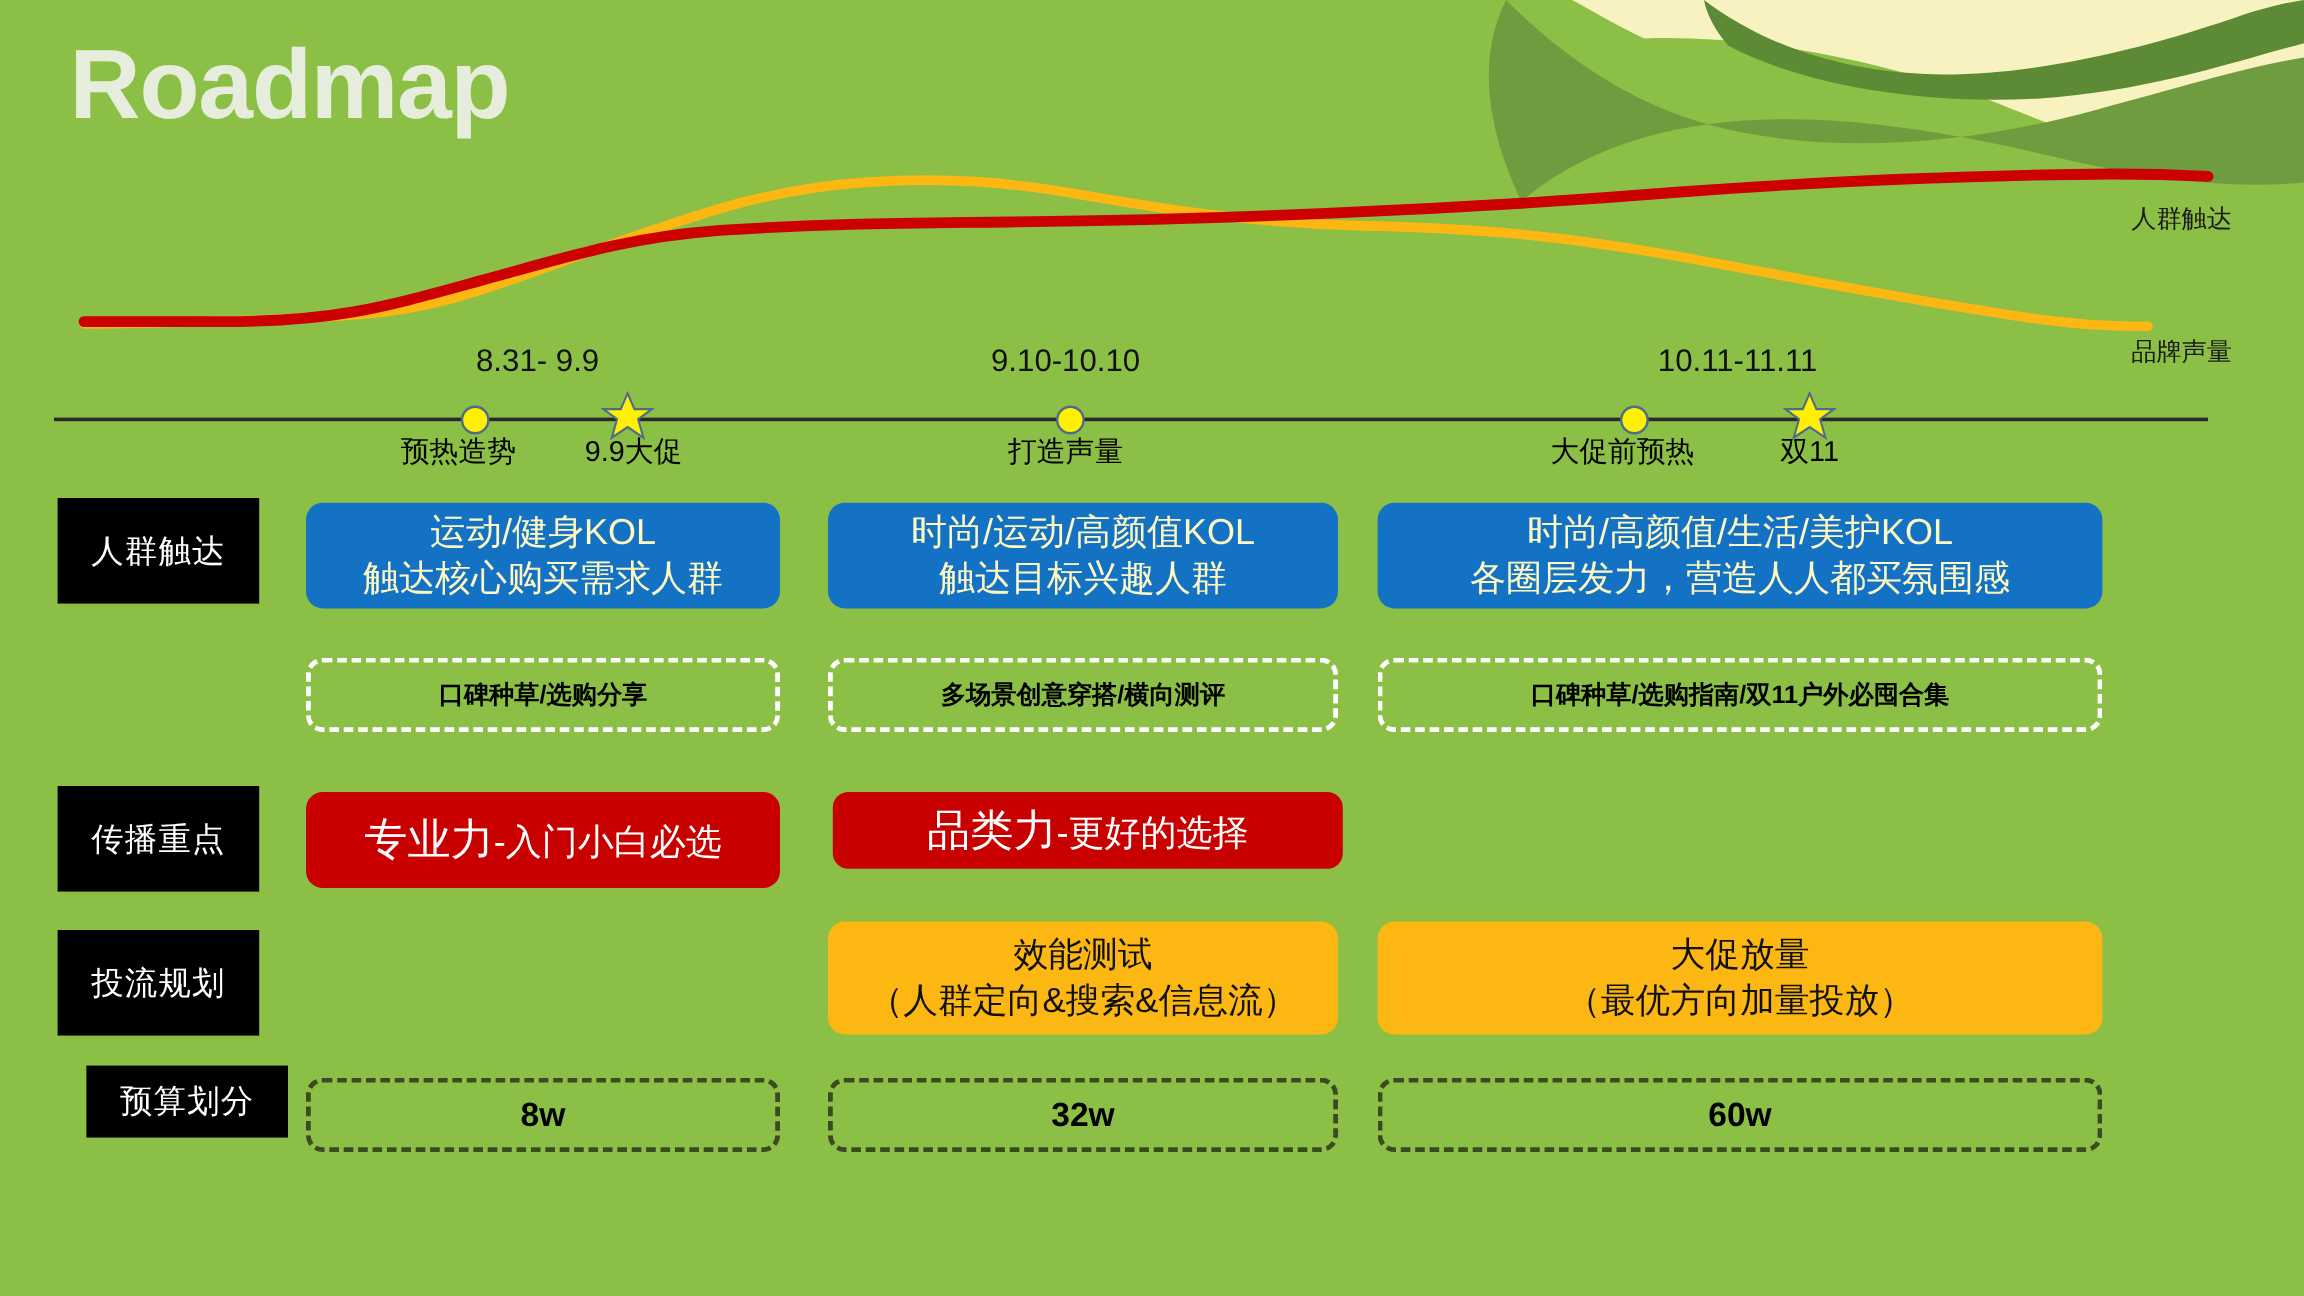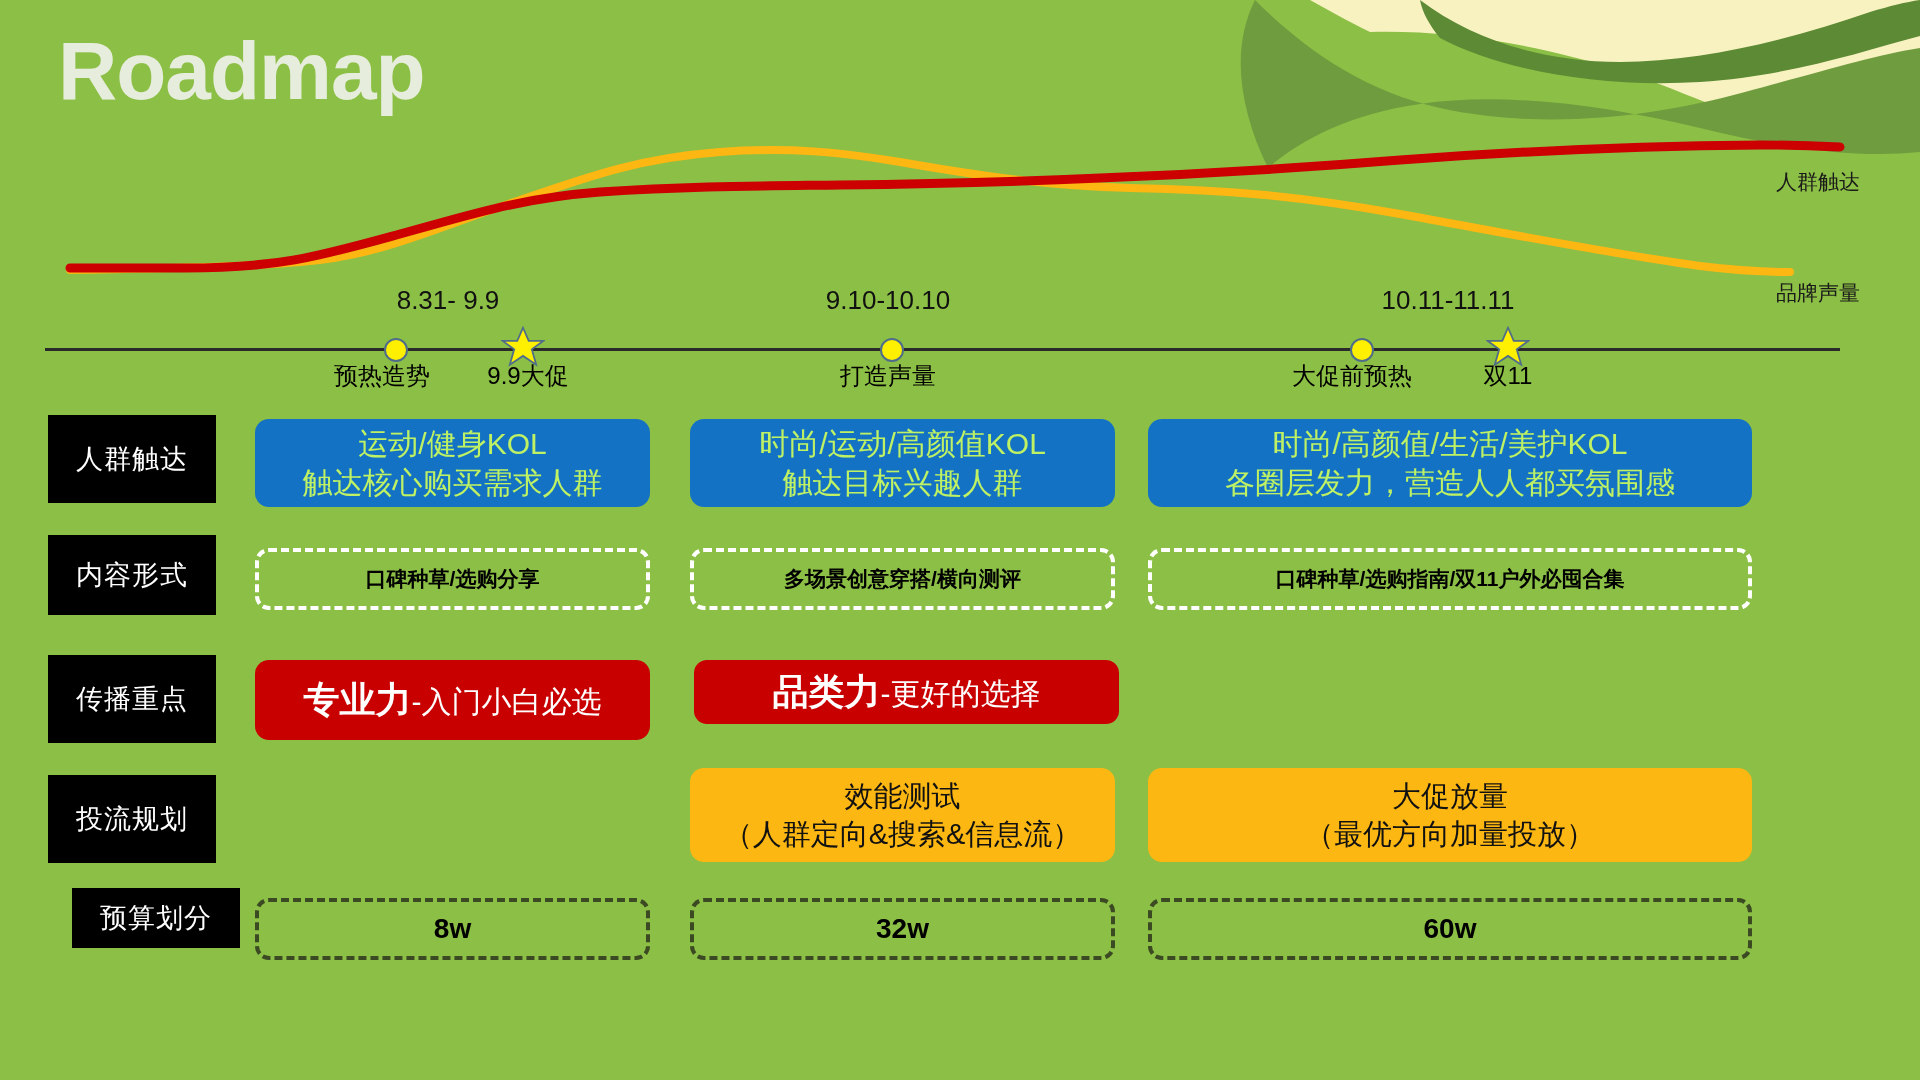--- a/index.html
+++ b/index.html
@@ -106,40 +106,40 @@
   .cell {
     position: absolute;
     display: flex;
     align-items: center;
     justify-content: center;
     text-align: center;
     box-sizing: border-box;
   }
   .cell-blue {
     background: #1472c4;
-    color: #bef264;
+    color: #fef9c3;
     border-radius: 14px;
     font-size: 30px;
     line-height: 1.30;
   }
   .cell-dashed-white {
     border: 4px dashed #ffffff;
     border-radius: 14px;
     color: #000000;
     font-weight: bold;
     font-size: 21px;
   }
   .cell-red {
     background: #c80000;
     color: #ffffff;
     border-radius: 14px;
     font-size: 30px;
   }
   .cell-red .strong {
-    font-weight: bold;
+    font-weight: normal;
     font-size: 36px;
   }
   .cell-orange {
     background: #fcb713;
     color: #111111;
     border-radius: 14px;
     font-size: 29px;
     line-height: 1.32;
   }
   .cell-dashed-dark {
@@ -218,23 +218,20 @@
       <div>触达目标兴趣人群</div>
     </div>
   </div>
   <div class="cell cell-blue" style="left:1148px; top:419px; width:604px; height:88px;">
     <div>
       <div>时尚/高颜值/生活/美护KOL</div>
       <div>各圈层发力，营造人人都买氛围感</div>
     </div>
   </div>
 
-  <div class="row-label" style="top:535px; height:80px;">
-    <span>内容形式</span>
-  </div>
   <div class="cell cell-dashed-white" style="left:255px; top:548px; width:395px; height:62px;">
     <span>口碑种草/选购分享</span>
   </div>
   <div class="cell cell-dashed-white" style="left:690px; top:548px; width:425px; height:62px;">
     <span>多场景创意穿搭/横向测评</span>
   </div>
   <div class="cell cell-dashed-white" style="left:1148px; top:548px; width:604px; height:62px;">
     <span>口碑种草/选购指南/双11户外必囤合集</span>
   </div>
 

